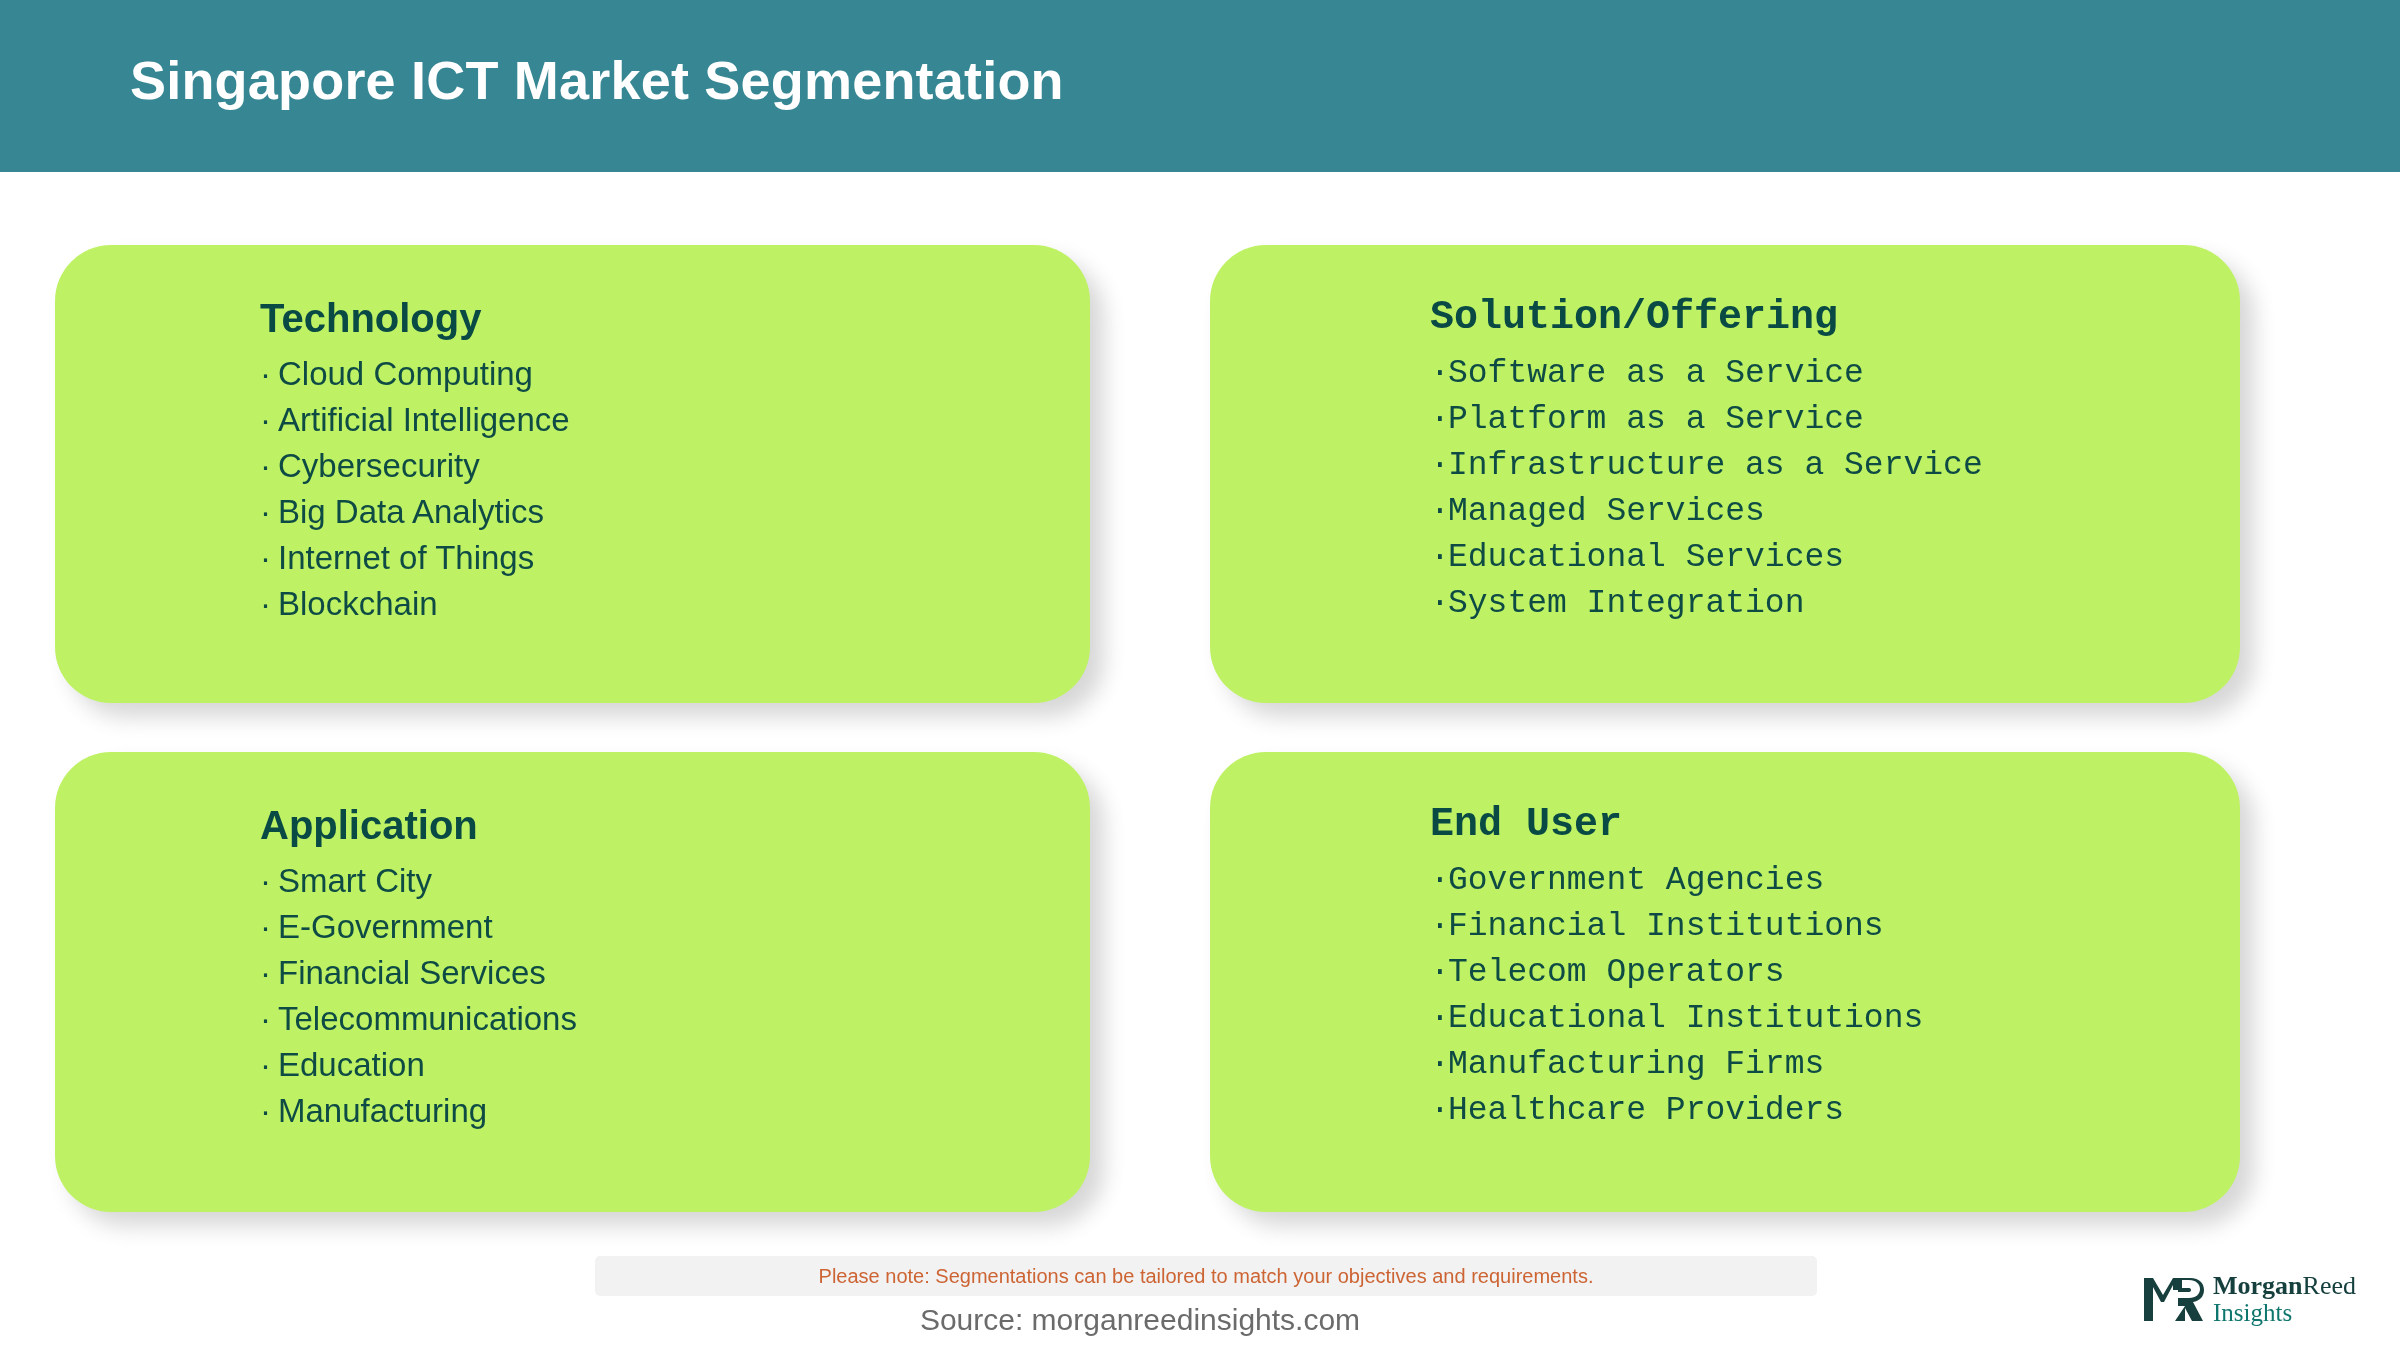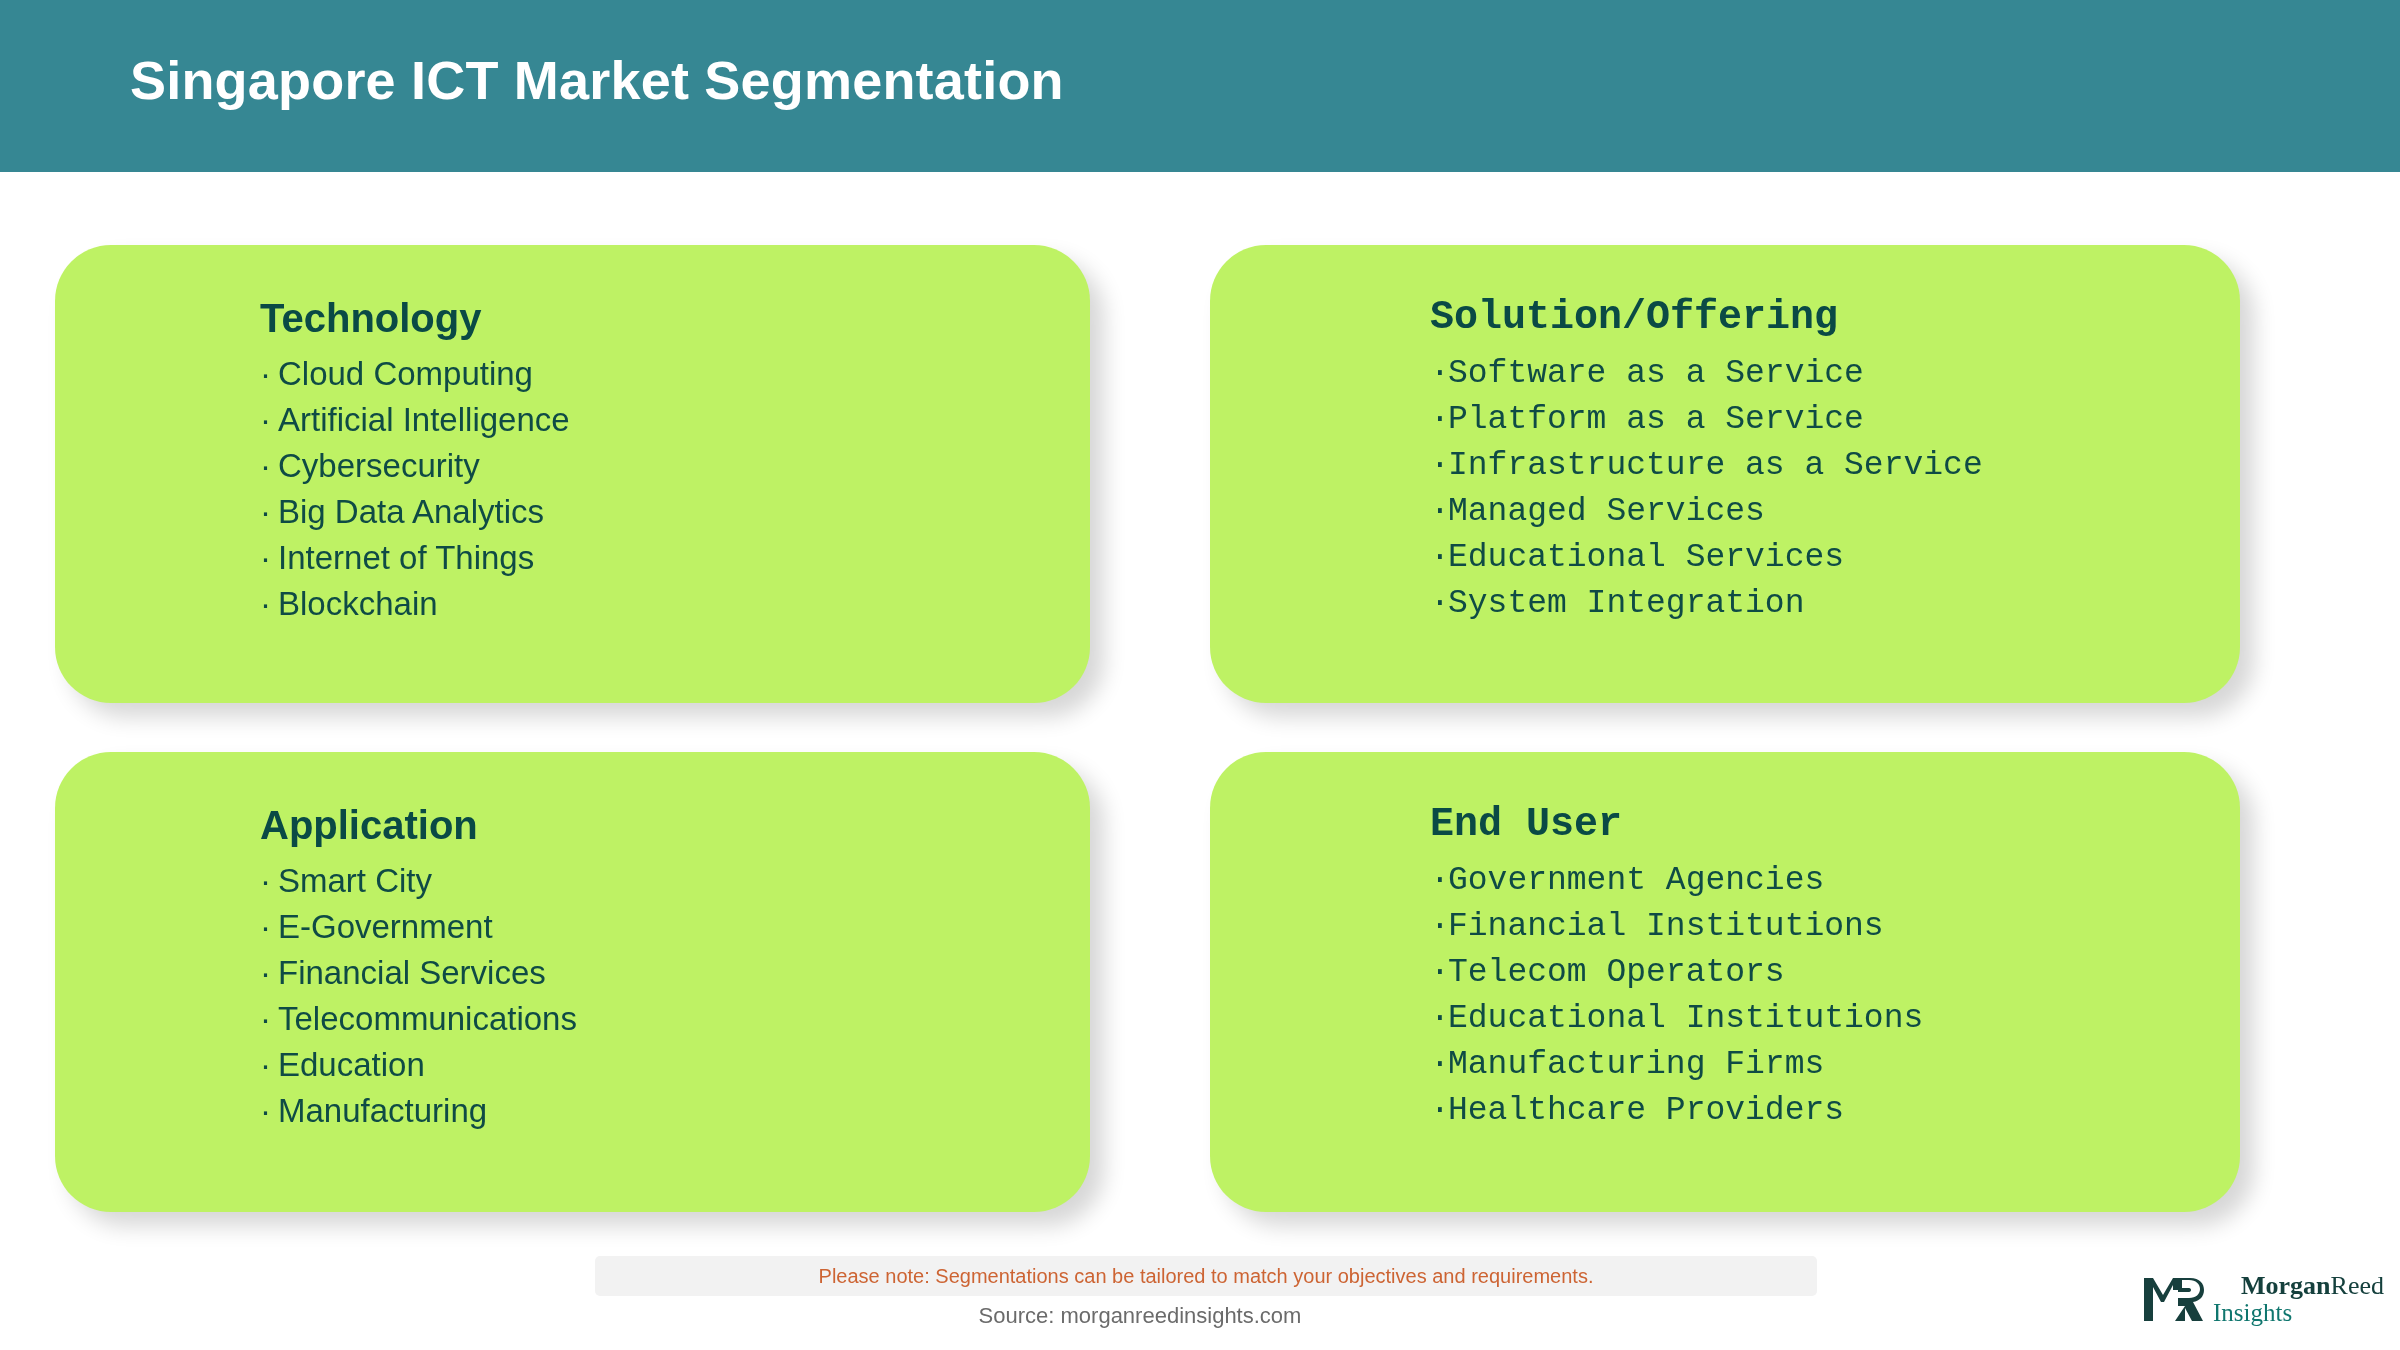--- a/index.html
+++ b/index.html
@@ -116,21 +116,21 @@
     font-size: 20px;
     white-space: nowrap;
   }
   .source-text {
     position: absolute;
     left: 0;
     top: 1303px;
     width: 2280px;
     text-align: center;
     color: #6b6b6b;
-    font-size: 22px;
+    font-size: 30px;
   }
 
   
   .logo {
     position: absolute;
     left: 2142px;
     top: 1268px;
     width: 230px;
     height: 62px;
     display: flex;
@@ -146,21 +146,20 @@
     display: flex;
     flex-direction: column;
     justify-content: center;
     line-height: 1.03;
   }
   .logo-line1 {
     font-family: "Liberation Serif", serif;
     font-size: 26px;
     color: #15403d;
     white-space: nowrap;
-    margin-left: 28px;
   }
   .logo-line1 .lw-bold { font-weight: bold; }
   .logo-line2 {
     font-family: "Liberation Serif", serif;
     font-size: 25px;
     color: #0f766e;
     white-space: nowrap;
   }
 </style>
 </head>

